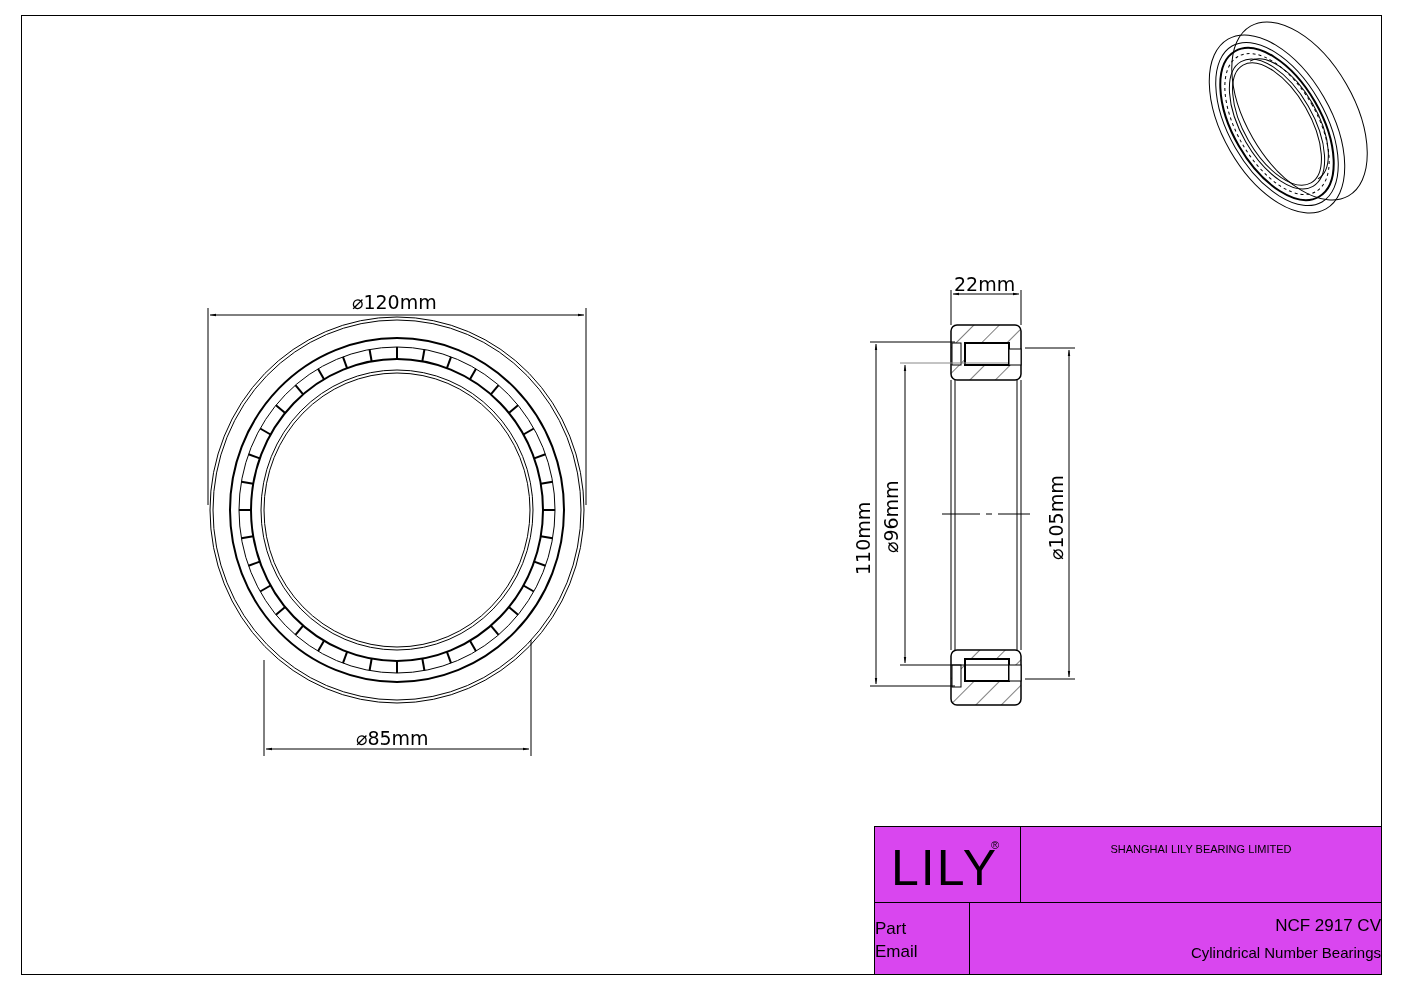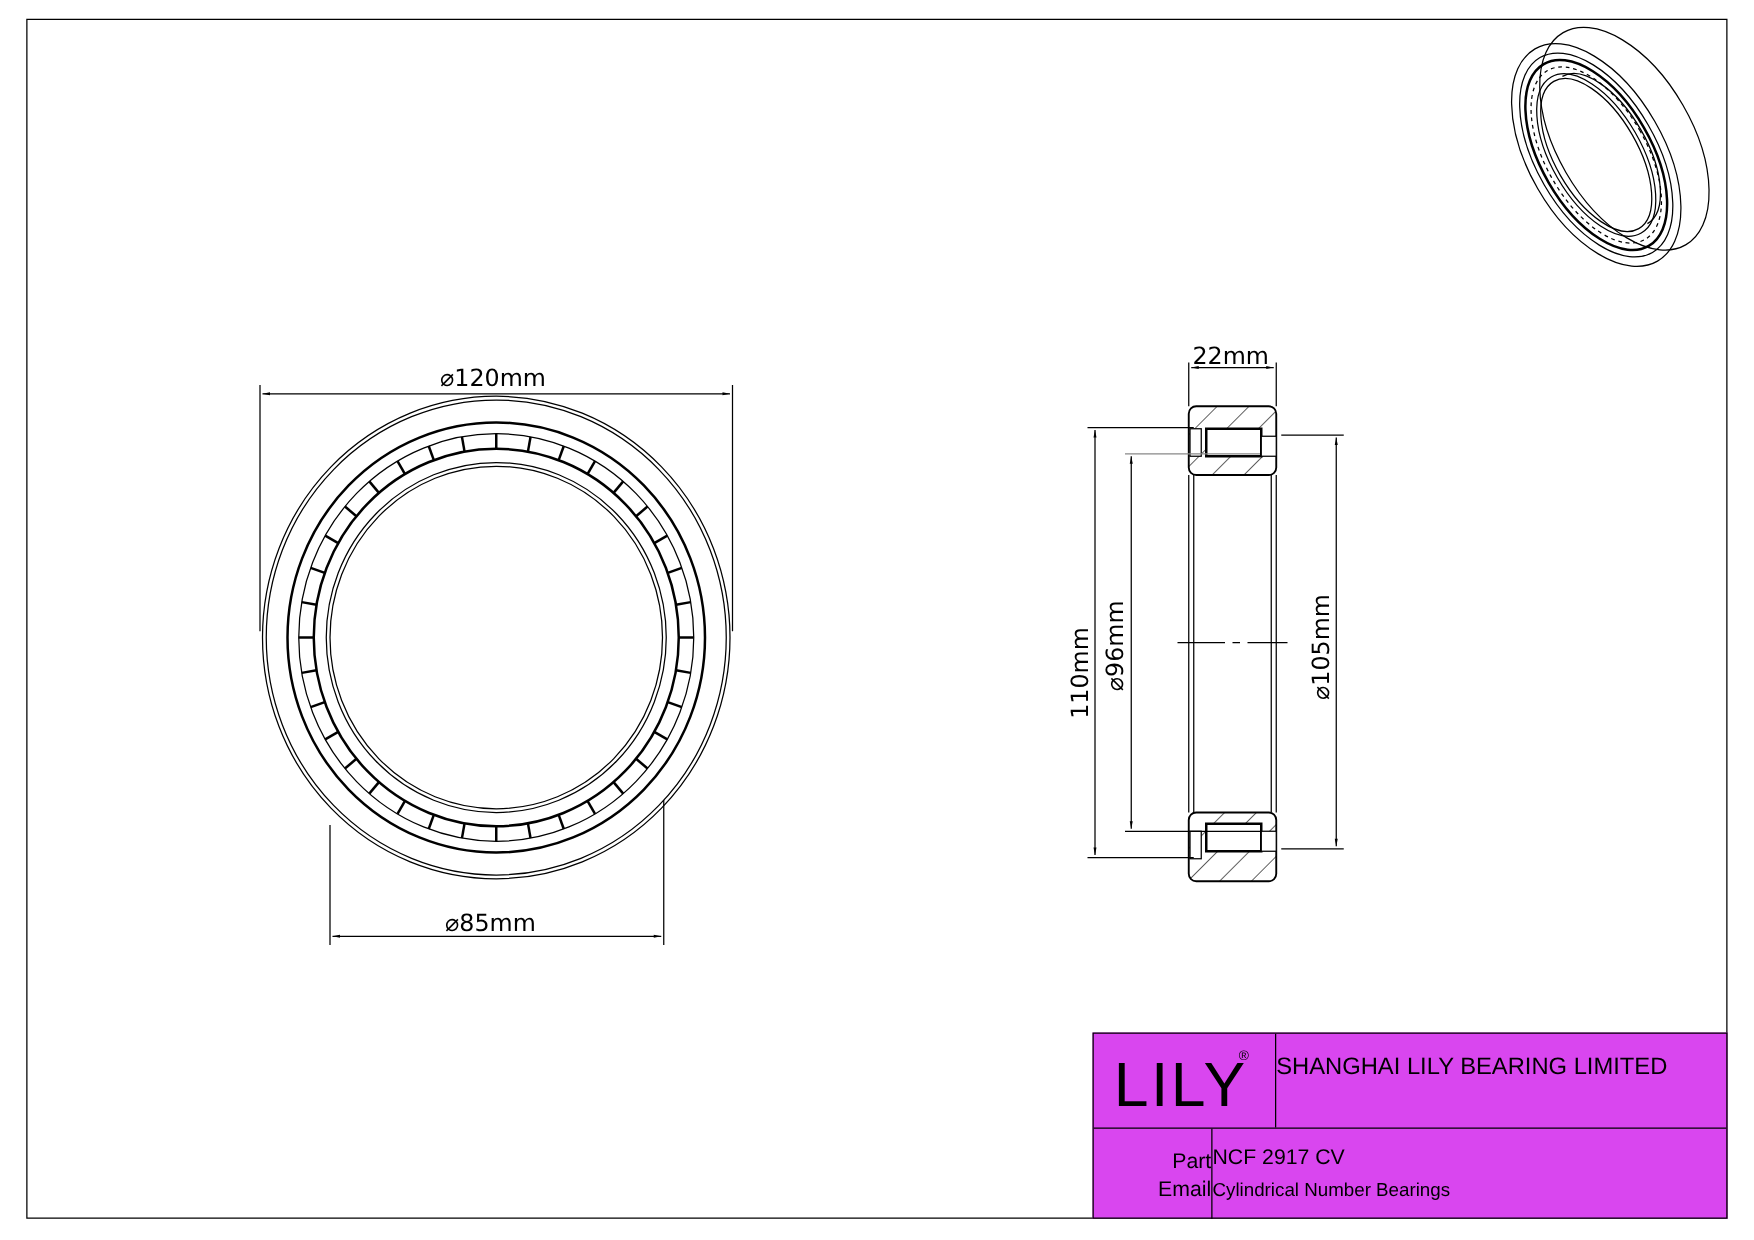--- a/index.html
+++ b/index.html
@@ -5,26 +5,26 @@
   html, body { margin: 0; padding: 0; background: #ffffff; }
   body { width: 1403px; height: 992px; position: relative; overflow: hidden; font-family: "Liberation Sans", sans-serif; }
   .sheet { position: absolute; left: 21px; top: 15px; width: 1361px; height: 960px; border: 1px solid #000; box-sizing: border-box; }
   svg.drawing { position: absolute; left: 0; top: 0; }
   .dim { font-family: "DejaVu Sans", sans-serif; font-size: 19px; fill: #000; }
   .tb { position: absolute; left: 874px; top: 826px; width: 508px; height: 149px; border: 1px solid #000; box-sizing: border-box; background: #d946ef; padding-left: 38px; }
   .tb-row1 { position: absolute; left: 0; top: 0; width: 100%; height: 76px; border-bottom: 1px solid #000; box-sizing: border-box; }
   .tb-logo { position: absolute; left: 0; top: 0; width: 146px; height: 75px; border-right: 1px solid #000; box-sizing: border-box; }
   .tb-logo .word { position: absolute; left: 16px; top: 12px; font-size: 50px; letter-spacing: 2px; color: #000; }
   .tb-logo .reg { position: absolute; left: 116px; top: 12px; font-size: 11px; color: #000; }
-  .tb-company { position: absolute; left: 146px; top: 0; right: 0; height: 75px; text-align: left; font-size: 19px; color: #000; }
+  .tb-company { position: absolute; left: 146px; top: 0; right: 0; height: 75px; text-align: center; font-size: 11px; color: #000; }
   .tb-company .name { position: absolute; top: 16px; left: 0; right: 0; }
   .tb-company .email { position: absolute; top: 40px; left: 14px; right: 0; }
   .tb-row2 { position: absolute; left: 0; top: 76px; width: 100%; height: 72px; }
-  .tb-part { position: absolute; left: 0; top: 0; width: 95px; height: 72px; border-right: 1px solid #000; box-sizing: border-box; font-size: 17px; text-align: right; line-height: 23px; padding-top: 14px; color: #000; }
-  .tb-pn { position: absolute; left: 95px; top: 0; right: 0; height: 72px; text-align: left; color: #000; text-decoration: underline; }
+  .tb-part { position: absolute; left: 0; top: 0; width: 95px; height: 72px; border-right: 1px solid #000; box-sizing: border-box; font-size: 17px; text-align: left; line-height: 23px; padding-top: 14px; color: #000; }
+  .tb-pn { position: absolute; left: 95px; top: 0; right: 0; height: 72px; text-align: right; color: #000; text-decoration: underline; }
   .tb-pn .num { position: absolute; top: 13px; left: 0; right: 0; font-size: 17px; }
   .tb-pn .desc { position: absolute; top: 41px; left: 0; right: 0; font-size: 15px; }
 </style>
 </head>
 <body>
 
 <div class="sheet"></div>
 
 <svg class="drawing" width="1403" height="992" viewBox="0 0 1403 992">
   <defs>

